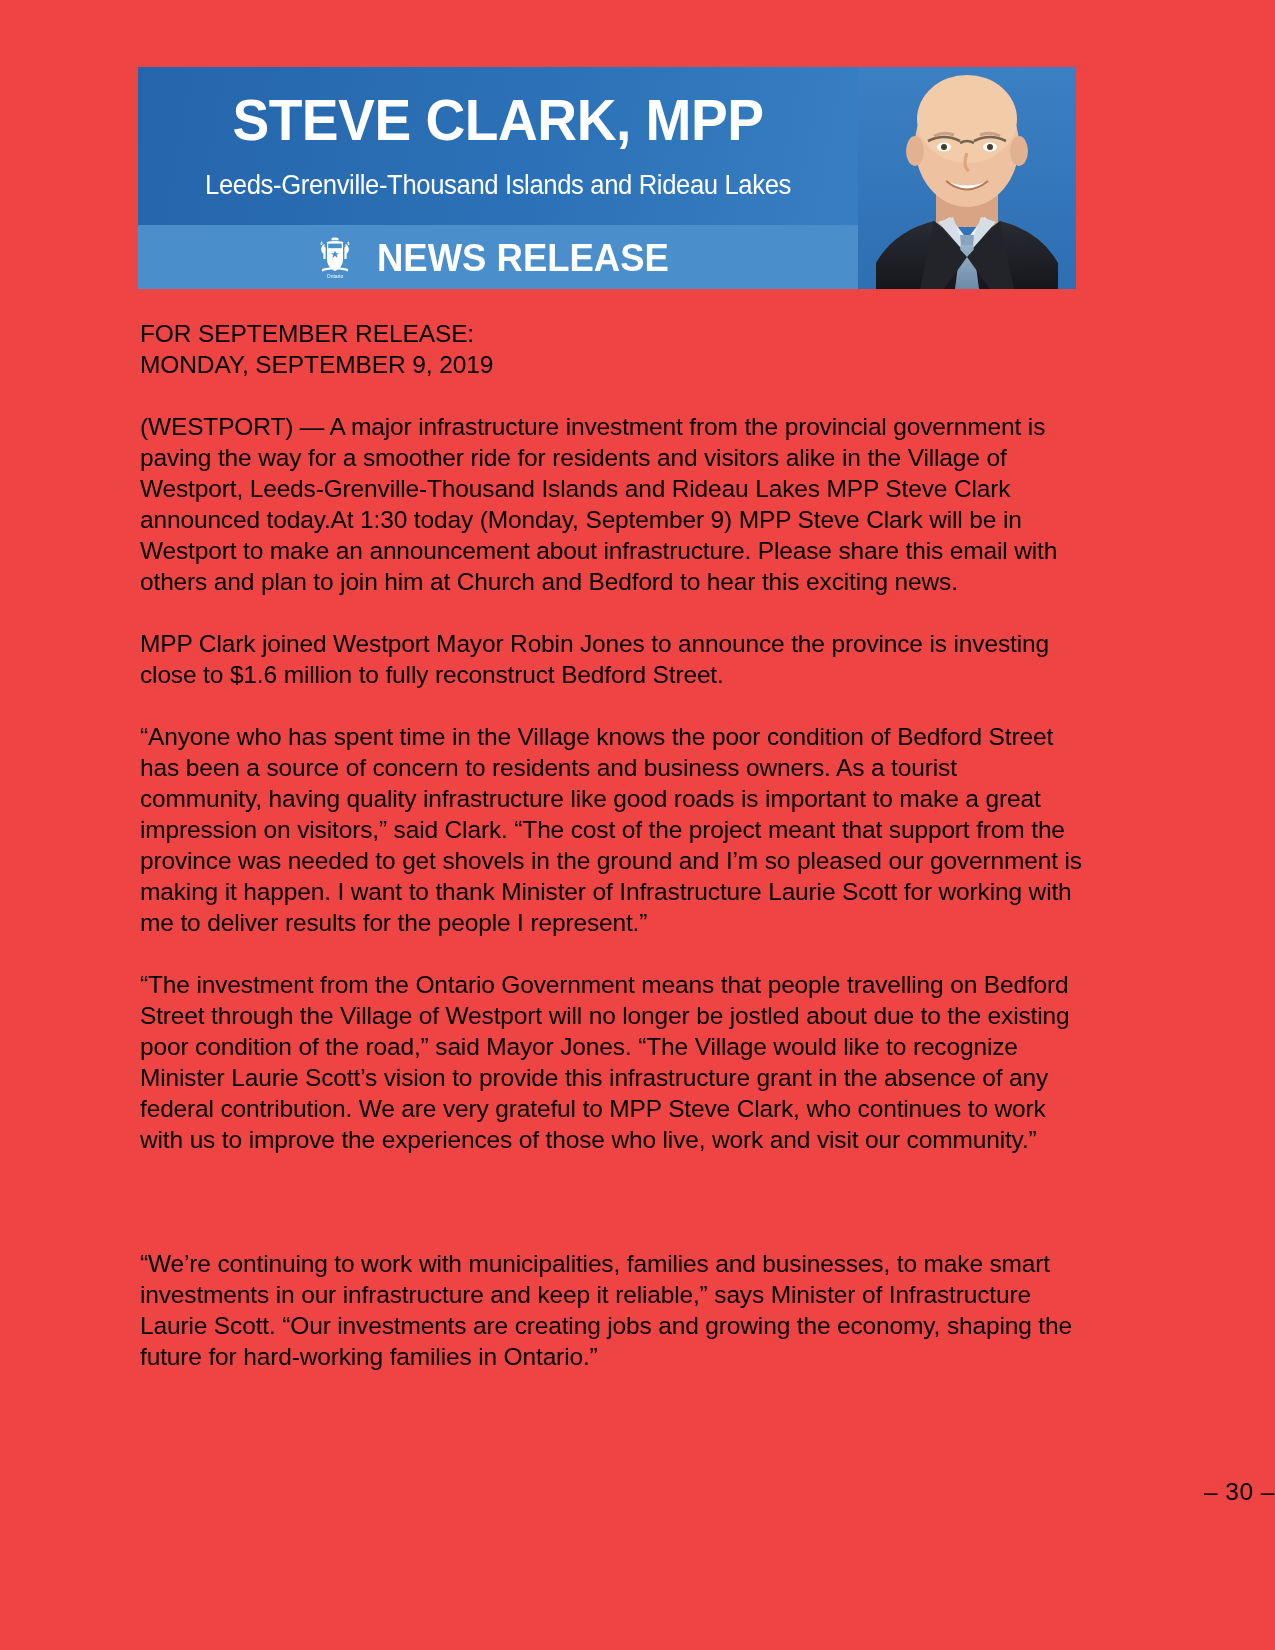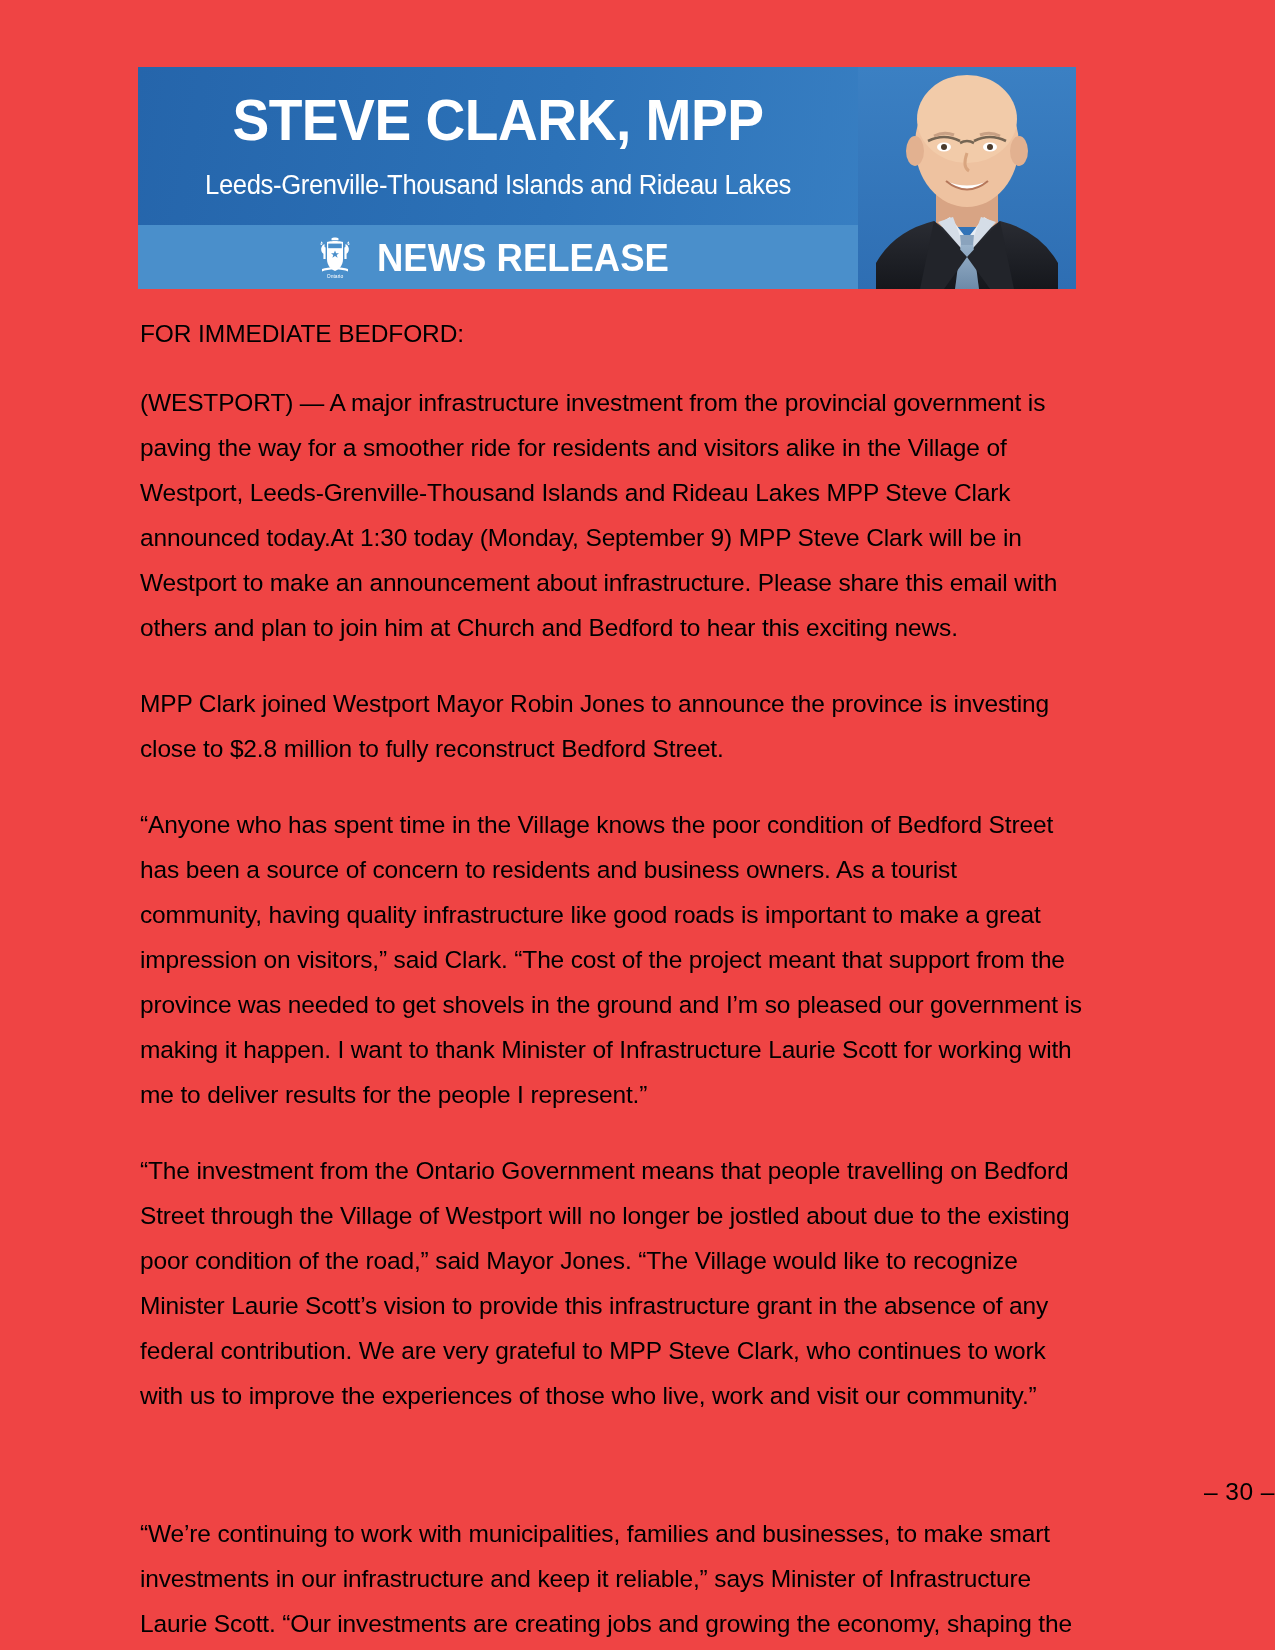--- a/index.html
+++ b/index.html
@@ -136,21 +136,21 @@
     font-size: 24.5px;
     font-weight: bold;
     line-height: 30px;
     text-align: center;
     margin-top: 28px;
     letter-spacing: -0.2px;
     padding-left: 22px;
   }
   p.body-par {
     font-size: 24.5px;
-    line-height: 45px;
+    line-height: 31px;
     margin: 0;
     letter-spacing: -0.15px;
     text-align: left;
   }
   .gap { height: 31px; }
 
   .footer {
     position: absolute;
     left: 0;
     top: 1478px;
@@ -257,28 +257,29 @@
         <path d="M102 168 L116 168 L115 178 L103 178 Z" fill="#8aa3bd"></path>
 
         <path d="M76 154 L109 190 L86 222 L62 222 Z" fill="#22242a"></path>
         <path d="M142 154 L109 190 L132 222 L156 222 Z" fill="#22242a"></path>
       </svg>
     </div>
   </div>
 
   <div class="doc">
 
-    <div class="meta-line">FOR IMMEDIATE BEDFORD:</div>
+    <div class="meta-line">FOR SEPTEMBER RELEASE:</div>
+    <div class="meta-line">MONDAY, SEPTEMBER 9, 2019</div>
 
 
     <div class="gap"></div>
     <p class="body-par">(WESTPORT) — A major infrastructure investment from the provincial government is paving the way for a smoother ride for residents and visitors alike in the Village of Westport, Leeds-Grenville-Thousand Islands and Rideau Lakes MPP Steve Clark announced today.At 1:30 today (Monday, September 9) MPP Steve Clark will be in Westport to make an announcement about infrastructure.  Please share this email with others and plan to join him at Church and Bedford to hear this exciting news.</p>
 
     <div class="gap"></div>
-    <p class="body-par">MPP Clark joined Westport Mayor Robin Jones to announce the province is investing close to $2.8 million to fully reconstruct Bedford Street.</p>
+    <p class="body-par">MPP Clark joined Westport Mayor Robin Jones to announce the province is investing close to $1.6 million to fully reconstruct Bedford Street.</p>
 
     <div class="gap"></div>
     <p class="body-par">“Anyone who has spent time in the Village knows the poor condition of Bedford Street has been a source of concern to residents and business owners. As a tourist community, having quality infrastructure like good roads is important to make a great impression on visitors,” said Clark. “The cost of the project meant that support from the province was needed to get shovels in the ground and I’m so pleased our government is making it happen. I want to thank Minister of Infrastructure Laurie Scott for working with me to deliver results for the people I represent.”</p>
 
     <div class="gap"></div>
     <p class="body-par">“The investment from the Ontario Government means that people travelling on Bedford Street through the Village of Westport will no longer be jostled about due to the existing poor condition of the road,” said Mayor Jones. “The Village would like to recognize Minister Laurie Scott’s vision to provide this infrastructure grant in the absence of any federal contribution. We are very grateful to MPP Steve Clark, who continues to work with us to improve the experiences of those who live, work and visit our community.”</p>
 
     <div class="gap"></div>
 
     <div class="gap"></div>

